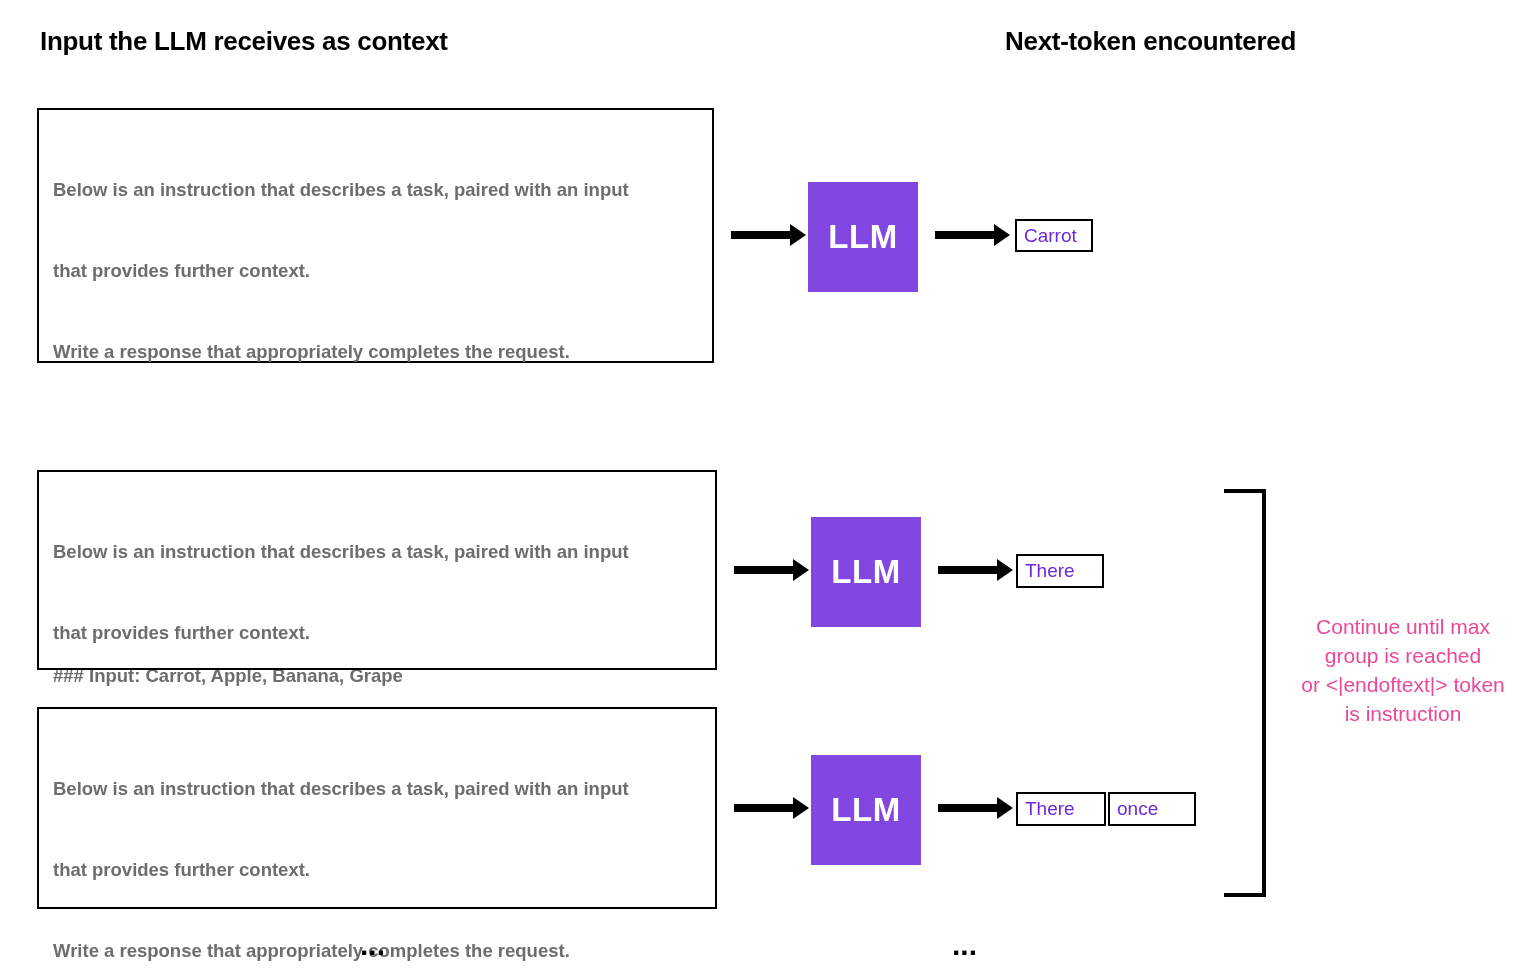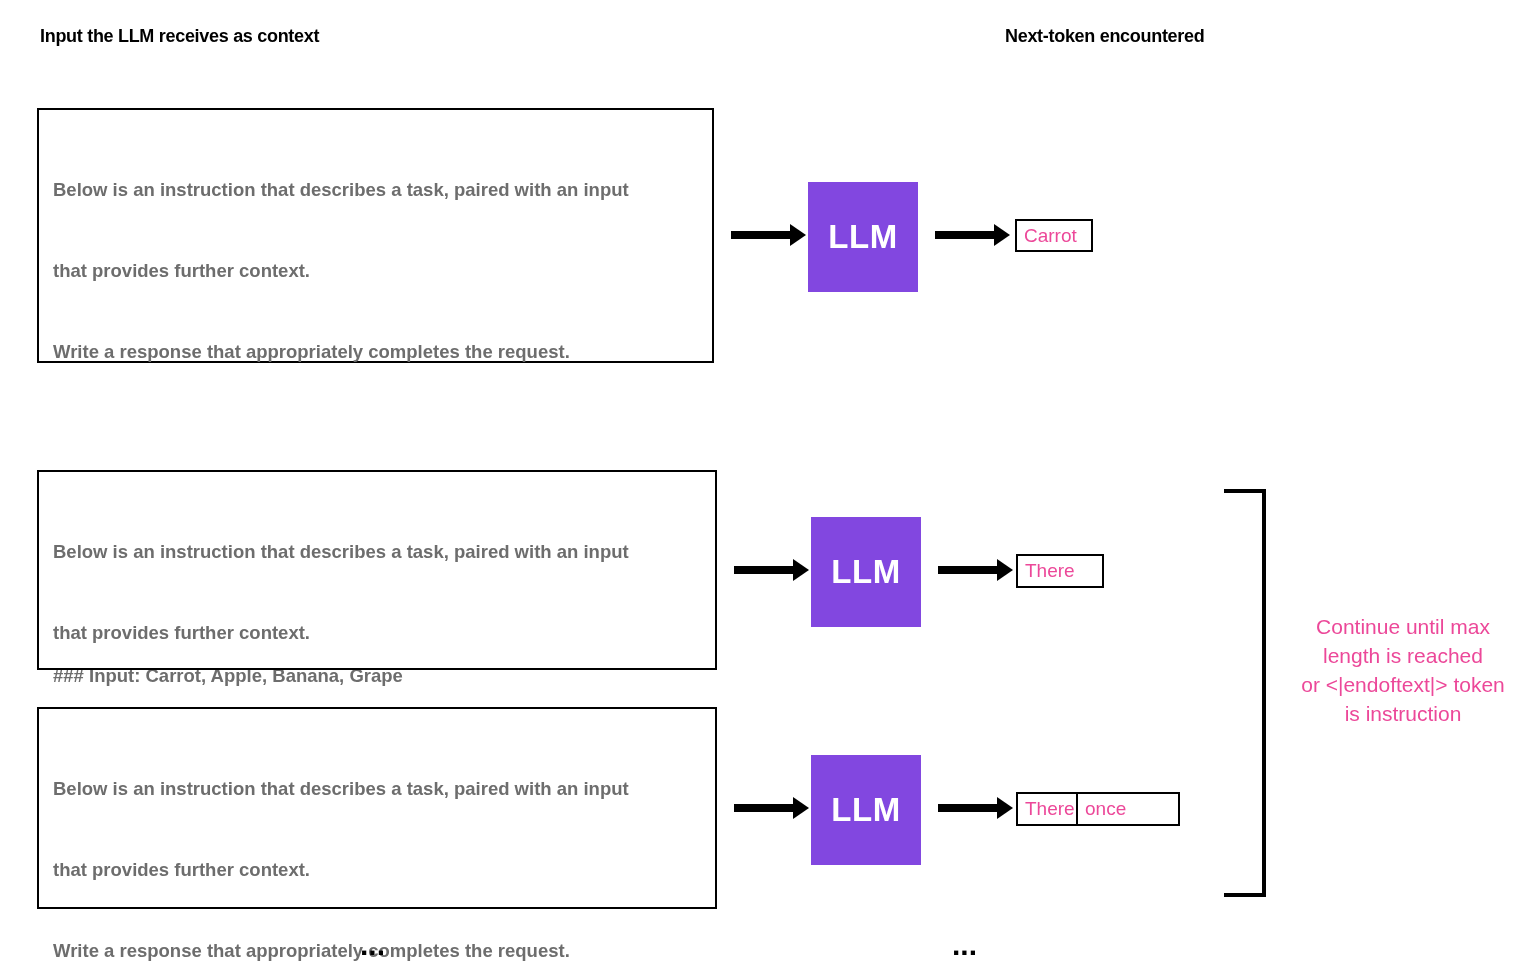--- a/index.html
+++ b/index.html
@@ -16,21 +16,21 @@
     position: relative;
     width: 1536px;
     height: 977px;
     background: #ffffff;
     overflow: hidden;
   }
 
   
   .col-header {
     position: absolute;
-    font-size: 18px;
+    font-size: 26px;
     font-weight: bold;
     color: #000000;
     letter-spacing: -0.3px;
     white-space: nowrap;
   }
   #header-input  { left: 40px;  top: 26px; }
   #header-output { left: 1005px; top: 26px; }
 
   
   .prompt-box {
@@ -83,21 +83,21 @@
     justify-content: center;
     letter-spacing: 0.5px;
   }
 
   
   .token-box {
     position: absolute;
     box-sizing: border-box;
     border: 2.5px solid #000000;
     background: #ffffff;
-    color: #ec4899;
+    color: #6d28d9;
     font-size: 19px;
     display: flex;
     align-items: center;
     padding-left: 7px;
   }
 
   
   #bracket {
     position: absolute;
     left: 1224px;
@@ -206,31 +206,31 @@
   </div>
 
   <div class="arrow" style="left:734px; top:804px; width:60px;"></div>
 
   <div class="llm-box" style="left:811px; top:755px; width:110px; height:110px;">LLM</div>
 
   <div class="arrow" style="left:938px; top:804px; width:60px;"></div>
 
   <div class="token-box" style="left:1016px; top:792px; width:90px; height:34px;">There</div>
 
-  <div class="token-box" style="left:1076px; top:792px; width:104px; height:34px;">once</div>
+  <div class="token-box" style="left:1108px; top:792px; width:88px; height:34px;">once</div>
 
   <div id="bracket">
     <div class="b-top"></div>
     <div class="b-vert"></div>
     <div class="b-bot"></div>
   </div>
 
   <div id="bracket-note">
     <span>Continue until max</span>
-    <span>length is reached</span>
+    <span>group is reached</span>
     <span>or &lt;|endoftext|&gt; token</span>
     <span>is instruction</span>
   </div>
 
   <div class="ellipsis" id="ellipsis-left">...</div>
   <div class="ellipsis" id="ellipsis-right">...</div>
 
 </div>
 
 </body></html>

